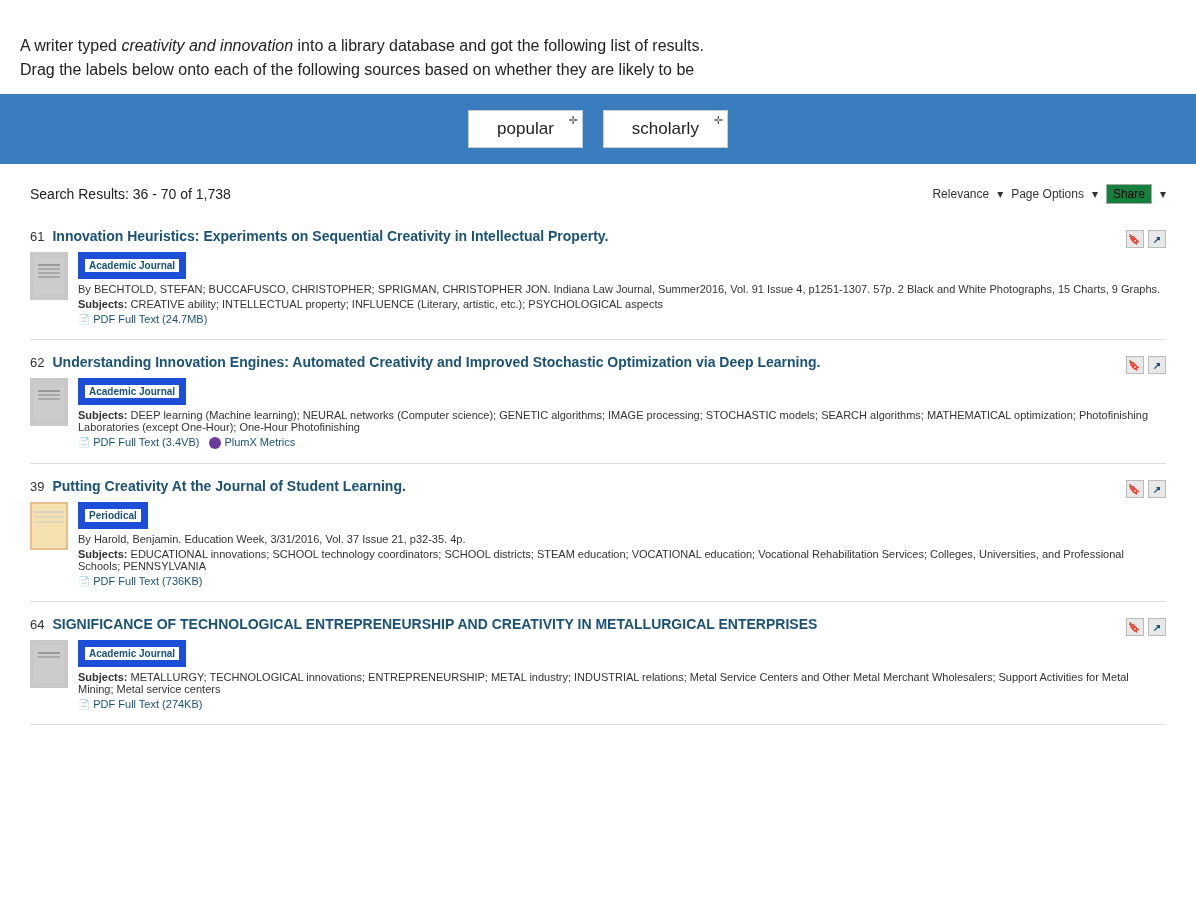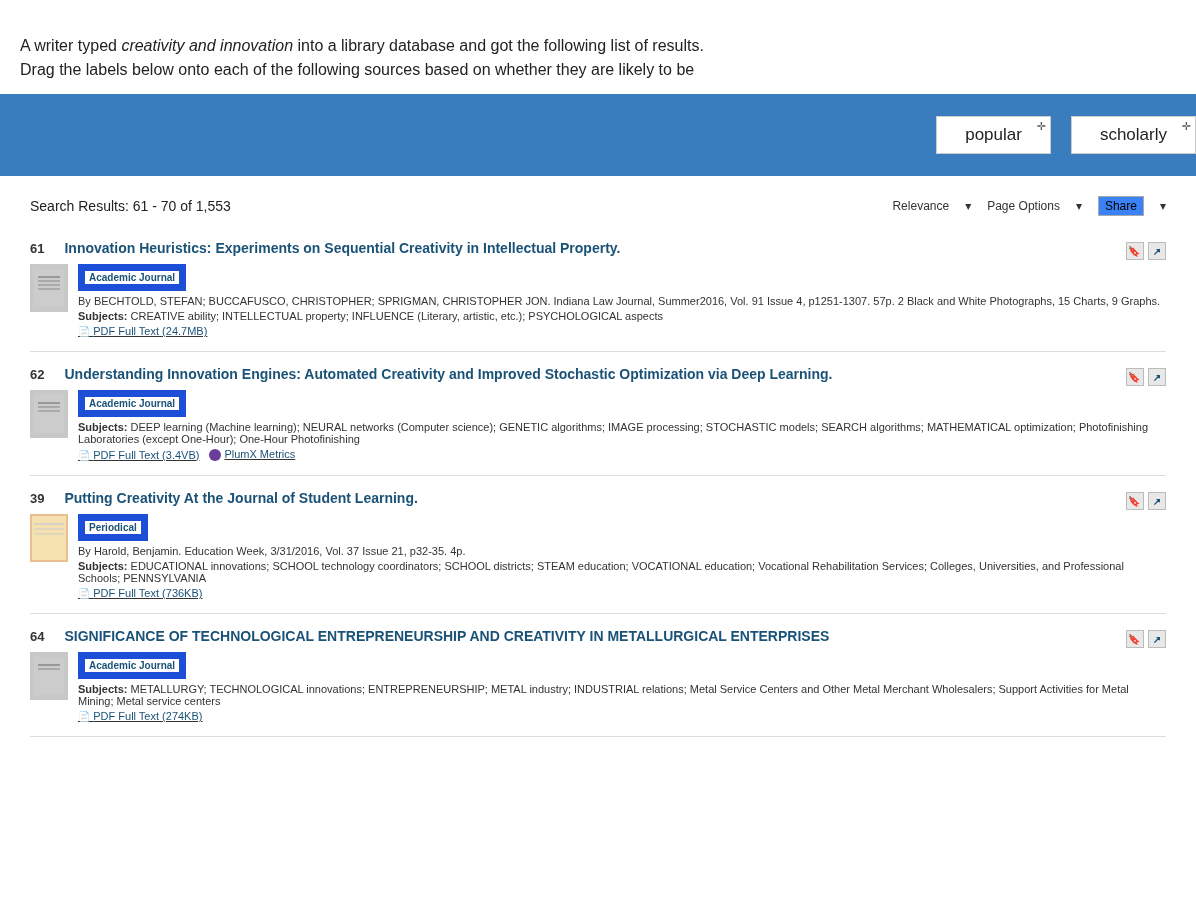--- a/index.html
+++ b/index.html
@@ -13,23 +13,23 @@
       padding: 34px 20px 12px 20px;
       font-size: 16px;
       line-height: 1.5;
       max-width: 900px;
     }
     .instructions em {
       font-style: italic;
     }
     .drag-bar {
       background: #3a7dbf;
-      padding: 22px 0;
-      display: flex;
-      justify-content: flex-end;
+      padding: 16px 0;
+      display: flex;
+      justify-content: center;
       gap: 20px;
       margin-bottom: 20px;
     }
     .drag-label {
       background: #fff;
       border: 1px solid #ccc;
       padding: 8px 28px;
       font-size: 17px;
       cursor: grab;
       user-select: none;
@@ -52,29 +52,29 @@
       justify-content: space-between;
       align-items: center;
       margin-bottom: 12px;
     }
     .search-results-count {
       font-size: 14px;
       color: #222;
     }
     .search-controls {
       display: flex;
-      gap: 16px;
+      gap: 8px;
       align-items: center;
       font-size: 12px;
       color: #333;
     }
     .search-controls select, .search-controls button {
       font-size: 12px;
       border: 1px solid #aaa;
-      background: #3b82f6;
+      background: #15803d;
       padding: 2px 6px;
       cursor: pointer;
     }
     .result-item {
       border-bottom: 1px solid #ddd;
       padding: 12px 0 14px 0;
       margin-bottom: 2px;
     }
     .result-number-title {
       font-size: 14px;
@@ -145,44 +145,42 @@
       margin-bottom: 3px;
     }
     .result-subjects strong {
       font-weight: bold;
     }
     .result-links {
       font-size: 11px;
       color: #333;
       display: flex;
       gap: 10px;
-      align-items: center;
       flex-wrap: wrap;
-      text-decoration: underline;
     }
     .result-links a, .pdf-link {
       color: #1a5277;
       text-decoration: none;
       font-size: 11px;
       cursor: pointer;
     }
     .pdf-link::before {
       content: "📄 ";
       font-size: 10px;
     }
     .cited-refs {
       font-size: 11px;
       color: #333;
       margin-bottom: 2px;
     }
     .result-num {
       font-size: 13px;
-      font-weight: bold;
-      color: #333;
-      margin-right: 20px;
+      font-weight: normal;
+      color: #333;
+      margin-right: 8px;
     }
     .result-title-link {
       color: #1a5277;
       cursor: pointer;
       font-weight: bold;
     }
     .plumx-link {
       color: #1a5277;
       font-size: 11px;
       cursor: pointer;
@@ -211,21 +209,21 @@
     <span class="plus-icon">✛</span>
   </div>
   <div class="drag-label" draggable="true">
     <span>scholarly</span>
     <span class="plus-icon">✛</span>
   </div>
 </div>
 
 <div class="search-area">
   <div class="search-header">
-    <span class="search-results-count">Search Results: 61 - 70 of 1,553</span>
+    <span class="search-results-count">Search Results: 36 - 70 of 1,738</span>
     <div class="search-controls">
       <span>Relevance</span>
       <span>▾</span>
       <span>Page Options</span>
       <span>▾</span>
       <button>Share</button>
       <span>▾</span>
     </div>
   </div>
 

